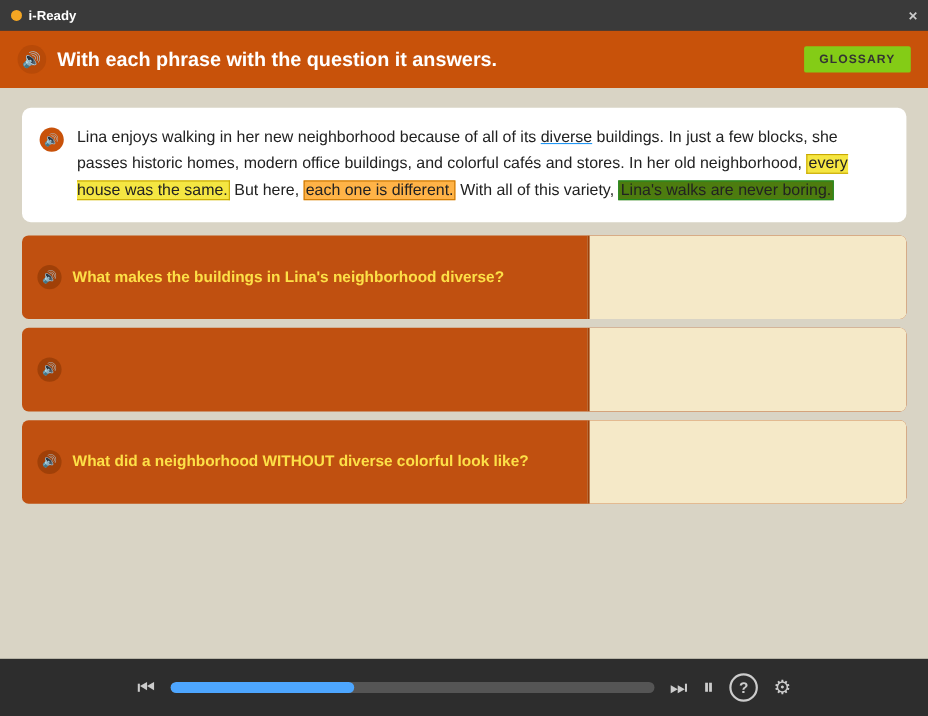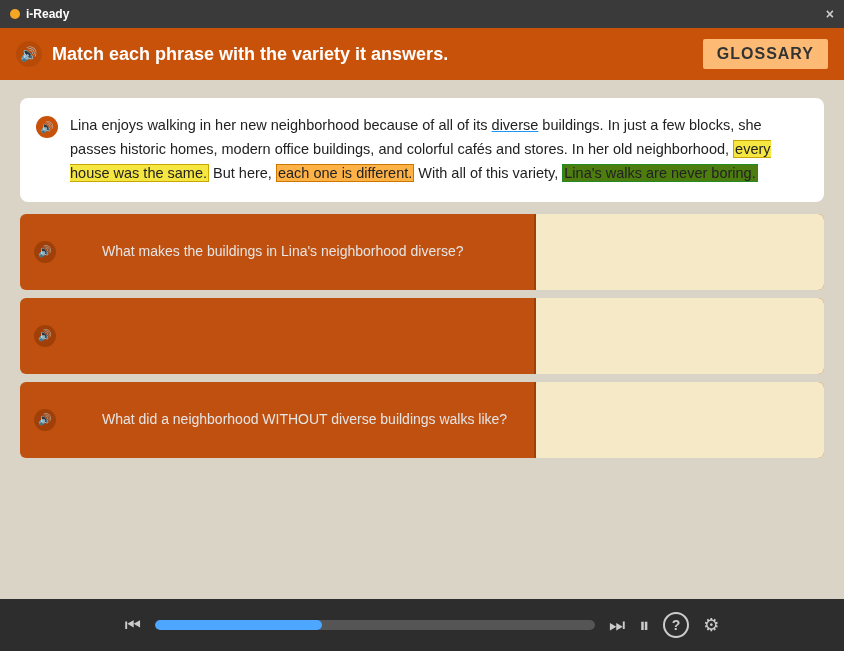--- a/index.html
+++ b/index.html
@@ -81,25 +81,25 @@
       color: white;
       font-size: 14px;
       cursor: pointer;
     }
     .header-instruction {
       color: #ffffff;
       font-size: 18px;
       font-weight: bold;
     }
     .glossary-btn {
-      background: #fdba74;
+      background: #84cc16;
       color: #333333;
       border: none;
       padding: 6px 14px;
-      font-size: 16px;
+      font-size: 11px;
       font-weight: bold;
       letter-spacing: 1px;
       cursor: pointer;
       border-radius: 2px;
     }
     .main-content {
       background: #d9d4c5;
       flex: 1;
       display: flex;
       flex-direction: column;
@@ -185,25 +185,24 @@
       border-radius: 50%;
       display: flex;
       align-items: center;
       justify-content: center;
       color: white;
       font-size: 11px;
       cursor: pointer;
       flex-shrink: 0;
     }
     .question-text {
-      color: #e5e5e5;
+      color: #fde047;
       font-size: 14px;
-      font-weight: normal;
+      font-weight: bold;
       line-height: 1.4;
-      margin-left: 36px;
     }
     .answer-box {
       width: 290px;
       height: 76px;
       background: #f5e9c8;
       flex-shrink: 0;
       border-left: 2px solid #a04008;
     }
     .bottom-bar {
       background: #2d2d2d;
@@ -271,21 +270,21 @@
       <span class="title-bar-app">i-Ready</span>
     </div>
     <span class="title-bar-close">×</span>
   </div>
 
   <div class="header-bar">
     <div class="header-left">
       <div class="speaker-icon-header">
         <span>🔊</span>
       </div>
-      <span class="header-instruction">Match each phrase with the variety it answers.</span>
+      <span class="header-instruction">With each phrase with the question it answers.</span>
     </div>
     <button class="glossary-btn">GLOSSARY</button>
   </div>
 
   <div class="main-content">
 
     <div class="passage-card">
       <div class="speaker-icon-small">
         <span>🔊</span>
       </div>
@@ -313,21 +312,21 @@
           </div>
         </div>
         <div class="answer-box"></div>
       </div>
 
       <div class="question-row">
         <div class="question-left">
           <div class="speaker-icon-q">
             <span>🔊</span>
           </div>
-          <span class="question-text">What did a neighborhood WITHOUT diverse buildings walks like?</span>
+          <span class="question-text">What did a neighborhood WITHOUT diverse colorful look like?</span>
         </div>
         <div class="answer-box"></div>
       </div>
 
     </div>
   </div>
 
   <div class="bottom-bar">
     <button class="nav-btn">
       <span>⏮</span>

